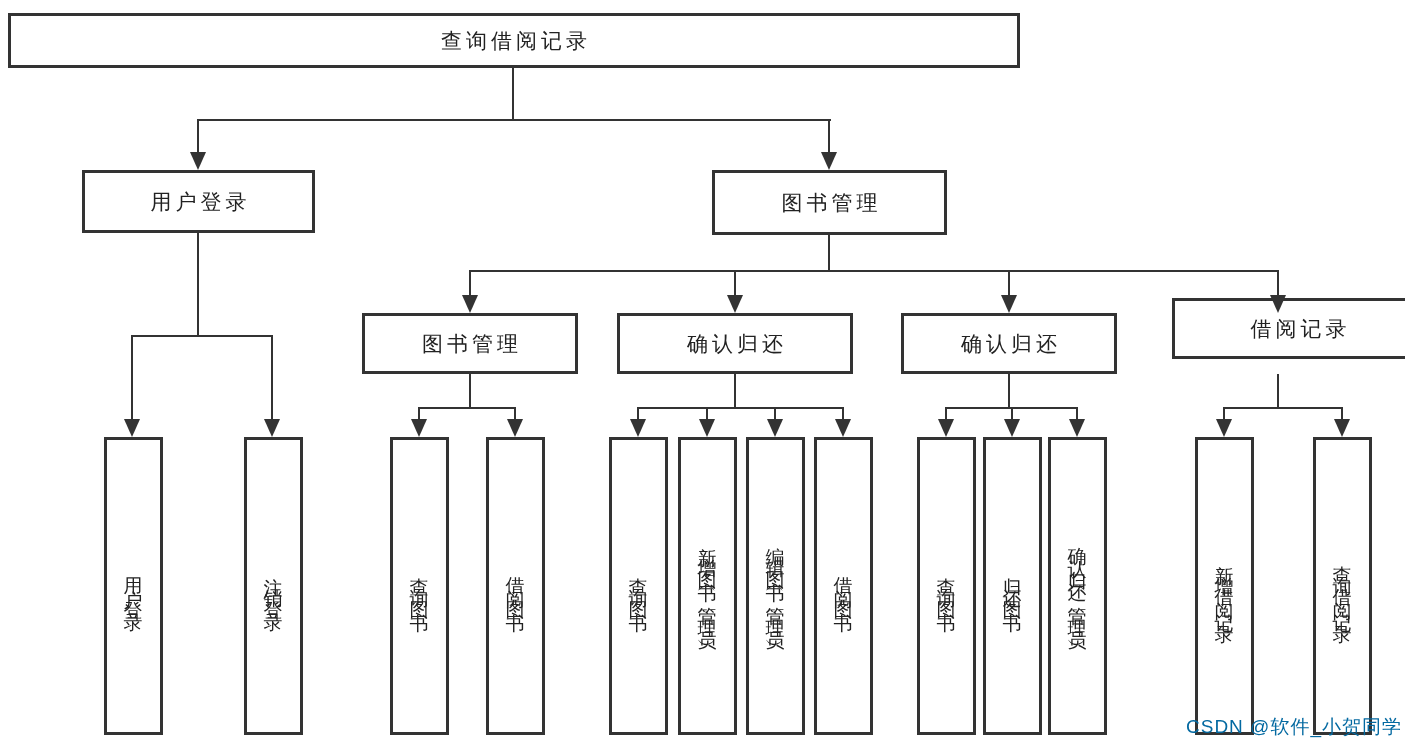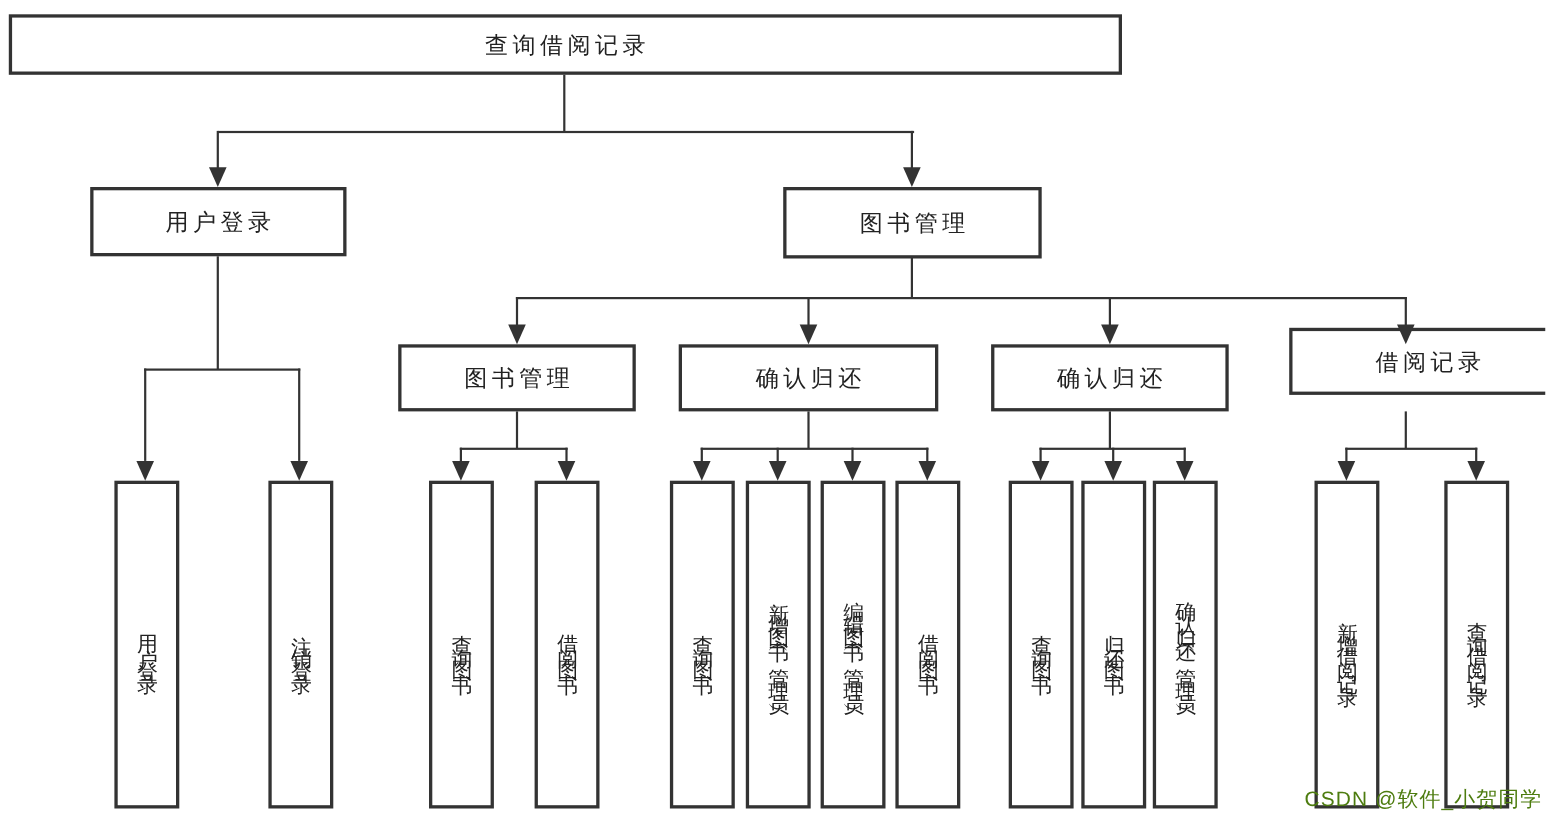--- a/index.html
+++ b/index.html
@@ -33,21 +33,21 @@
     position:absolute;display:block;
     width:0;height:0;
     border-left:8px solid transparent;
     border-right:8px solid transparent;
     border-top:18px solid #333333;
   }
   .watermark{
     position:absolute;
     left:1186px;top:714px;
     font-size:19px;
-    color:#4d7c0f;
+    color:#0369a1;
     white-space:nowrap;
     z-index:5;
     letter-spacing:1px;
   }
 </style>
 </head>
 <body>
 
 <div class="stage">
 

